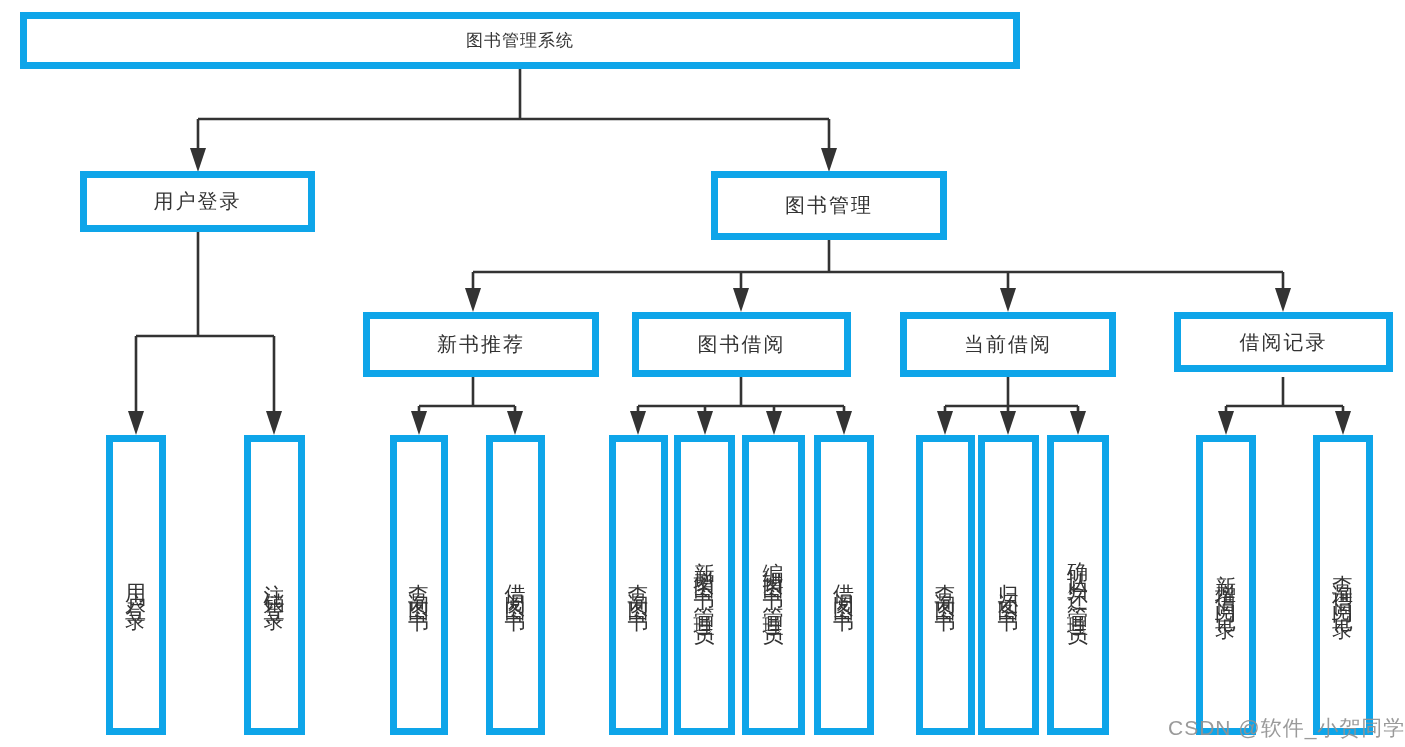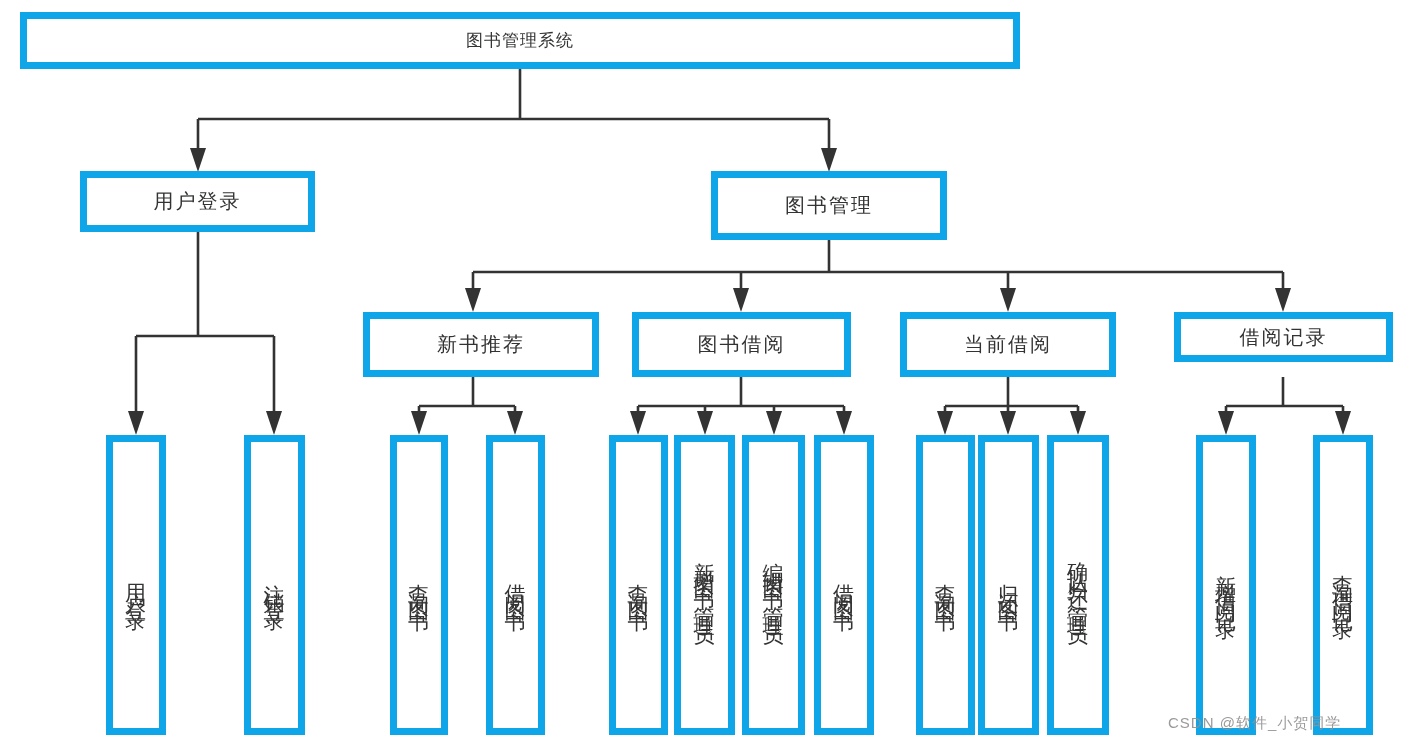--- a/index.html
+++ b/index.html
@@ -36,21 +36,21 @@
     position:absolute;left:0;top:0;z-index:1;
   }
   #connector-layer path{
     stroke:#333333;stroke-width:2.6;fill:none;
   }
   #connector-layer polygon{fill:#333333;stroke:none;}
   .watermark{
     position:absolute;
     left:1168px;top:714px;
     z-index:5;
-    font-size:15px;
+    font-size:21px;
     color:rgba(145,145,145,0.92);
     letter-spacing:1px;
     white-space:nowrap;
   }
 </style>
 </head>
 <body>
 
 <div id="canvas">
 
@@ -98,21 +98,21 @@
 
   <div class="box l3-box" style="left:363px;top:312px;width:236px;height:65px;">
     <span class="lbl">新书推荐</span>
   </div>
   <div class="box l3-box" style="left:632px;top:312px;width:219px;height:65px;">
     <span class="lbl">图书借阅</span>
   </div>
   <div class="box l3-box" style="left:900px;top:312px;width:216px;height:65px;">
     <span class="lbl">当前借阅</span>
   </div>
-  <div class="box l3-box" style="left:1174px;top:312px;width:219px;height:50px;">
+  <div class="box l3-box" style="left:1174px;top:312px;width:219px;height:60px;">
     <span class="lbl">借阅记录</span>
   </div>
 
   <div class="box leaf" style="left:106px;top:435px;width:60px;height:300px;">
     <span class="lbl">用户登录</span>
   </div>
   <div class="box leaf" style="left:244px;top:435px;width:61px;height:300px;">
     <span class="lbl">注销登录</span>
   </div>
 

